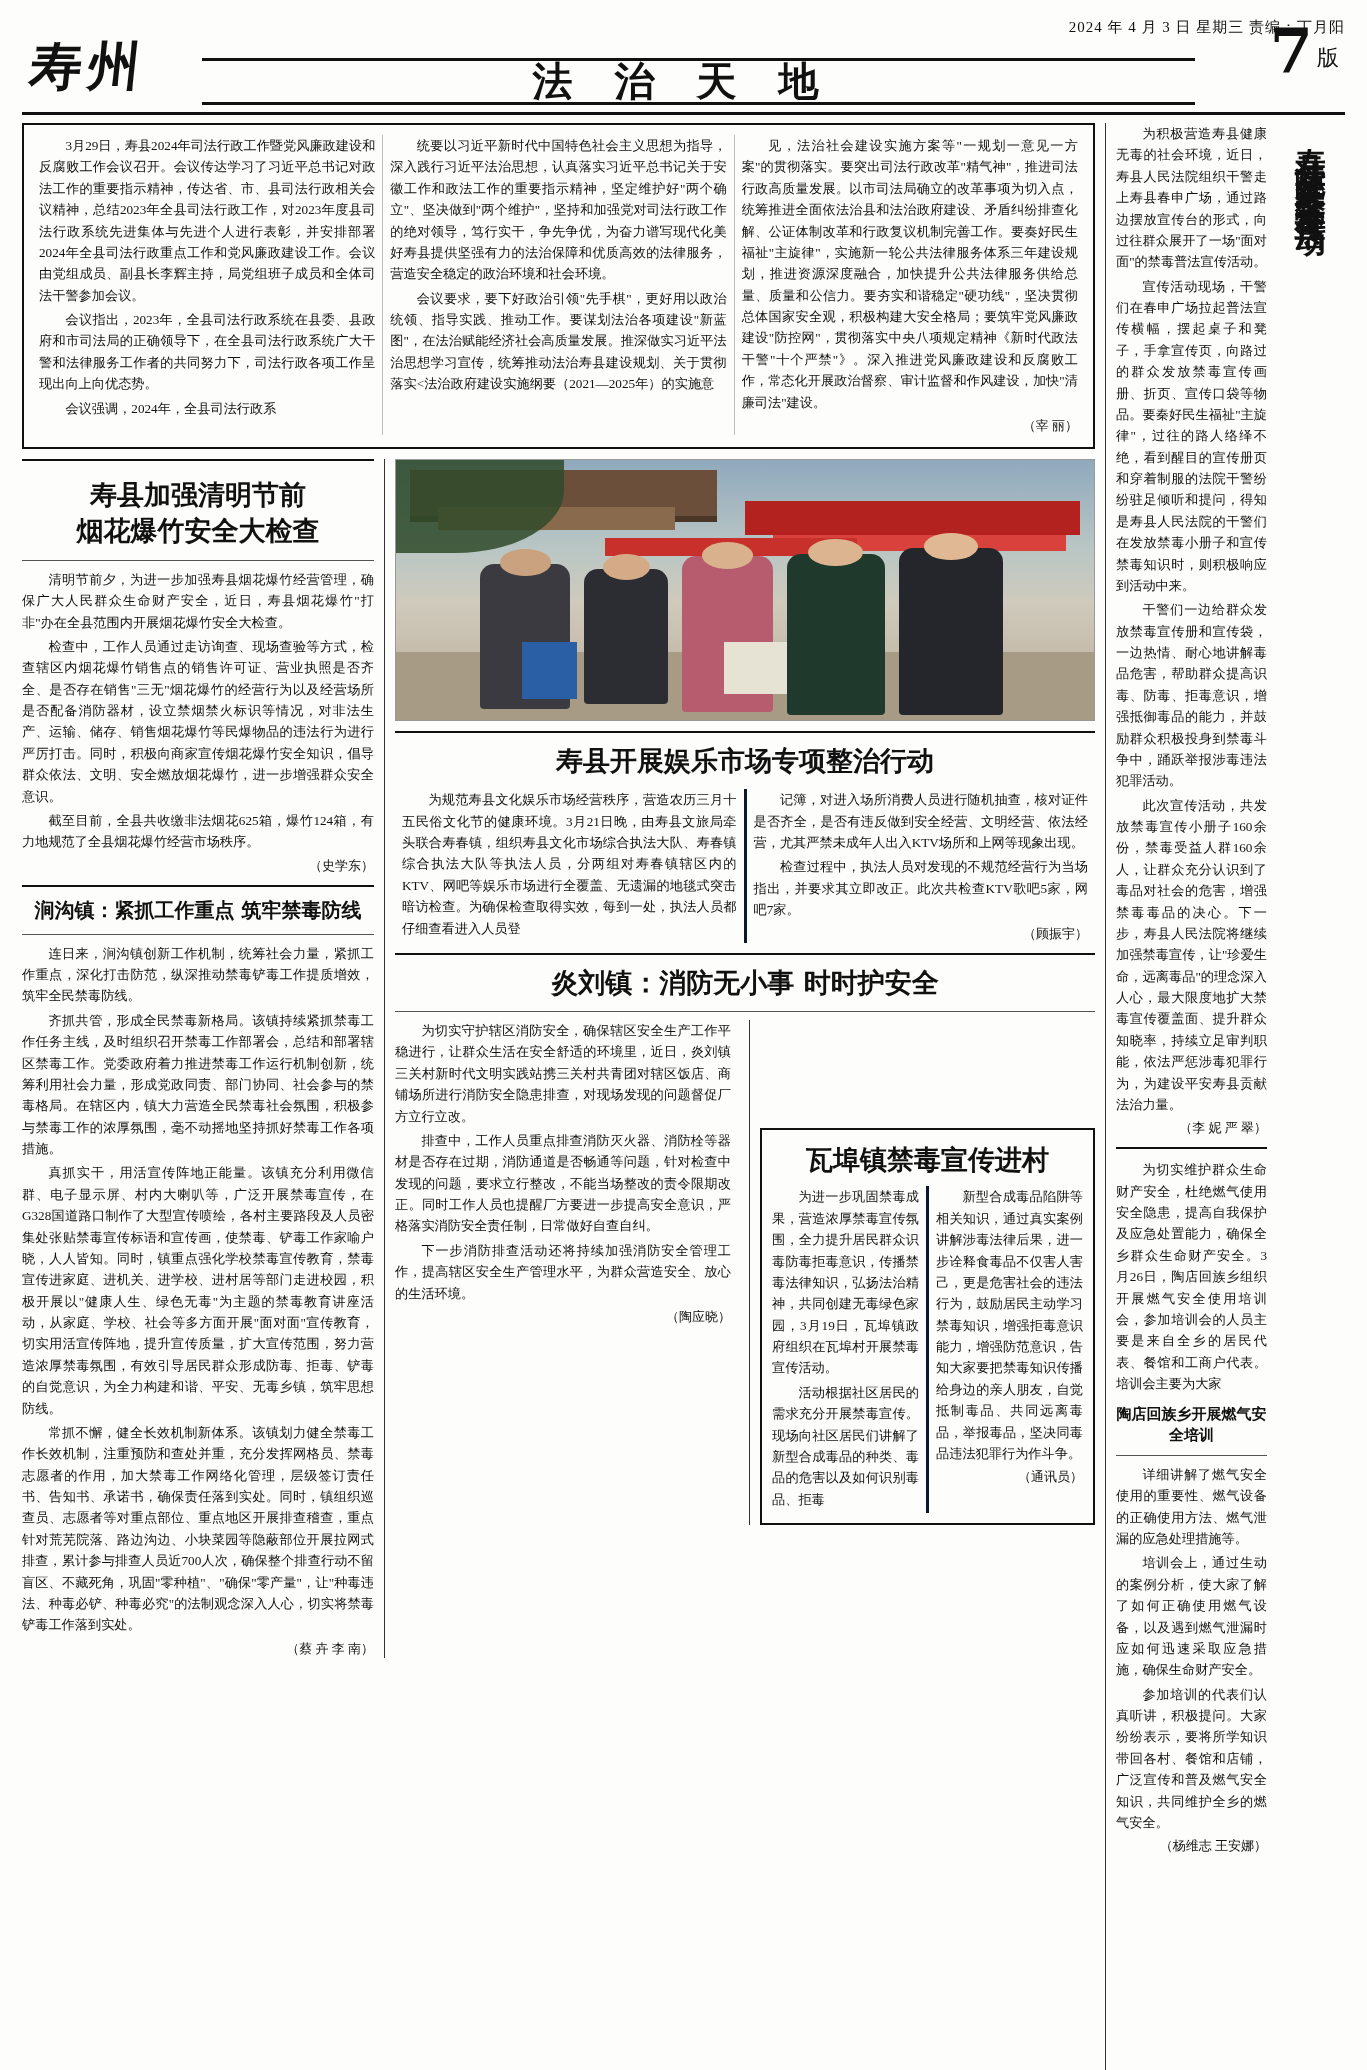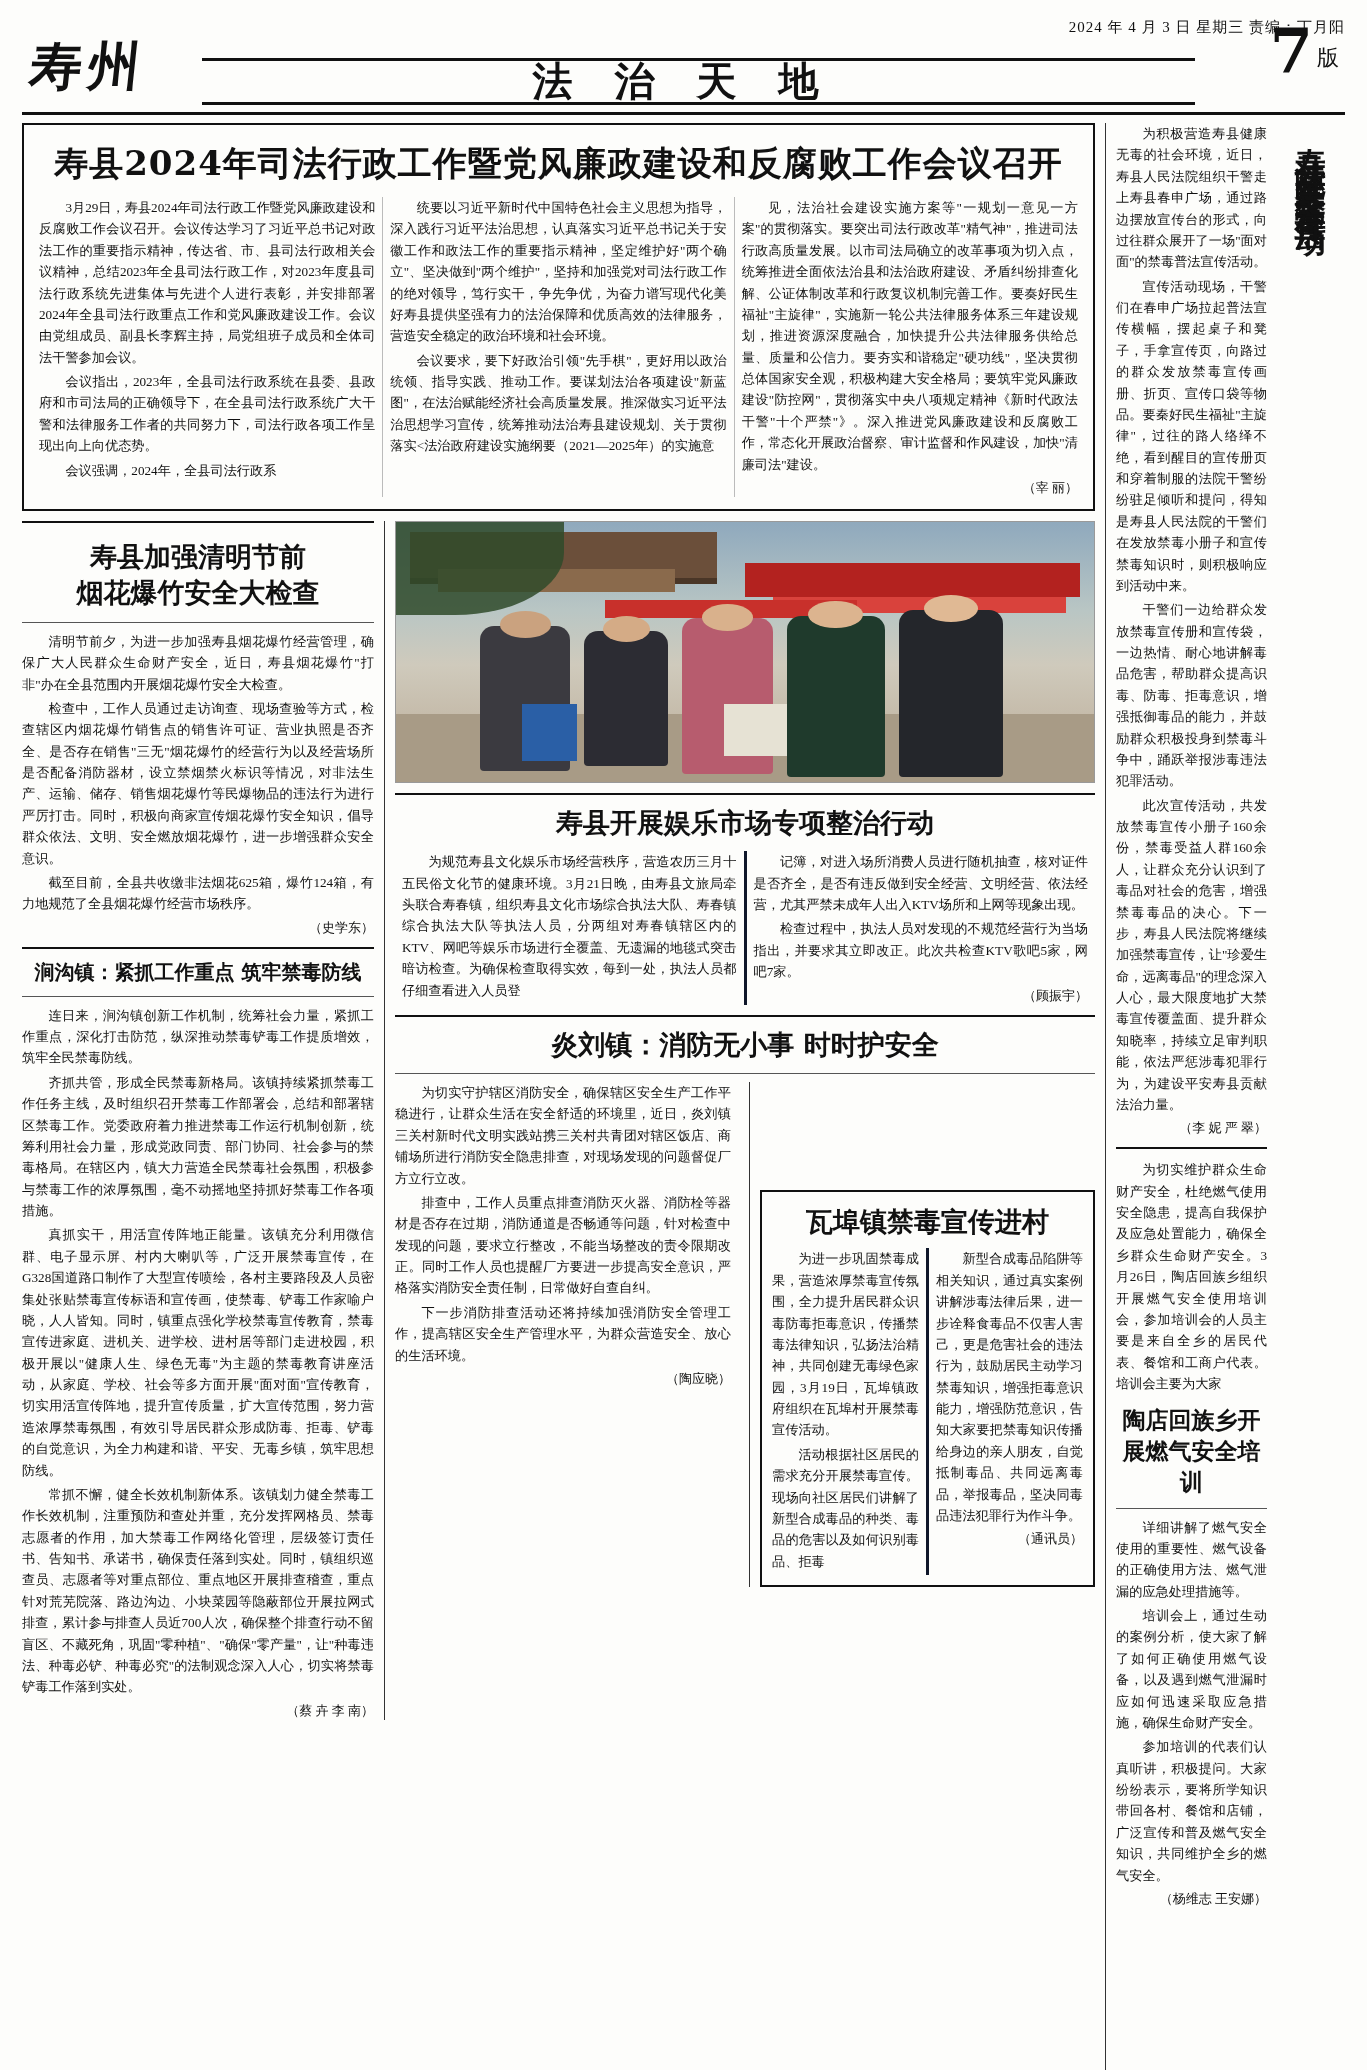--- a/index.html
+++ b/index.html
@@ -133,21 +133,20 @@
     </div>
   </div>
 
   <div class="hr-thick"></div>
 
   <div class="cols">
 
     <div style="width:1075px;">
 
       <div class="lead-box">
-        <div class="lead-title">寿县2024年司法行政工作暨党风廉政建设和反腐败工作会议召开</div>
         <div class="lead-body">
           <div class="c">
             <p class="t">3月29日，寿县2024年司法行政工作暨党风廉政建设和反腐败工作会议召开。会议传达学习了习近平总书记对政法工作的重要指示精神，传达省、市、县司法行政相关会议精神，总结2023年全县司法行政工作，对2023年度县司法行政系统先进集体与先进个人进行表彰，并安排部署2024年全县司法行政重点工作和党风廉政建设工作。会议由党组成员、副县长李辉主持，局党组班子成员和全体司法干警参加会议。</p>
             <p class="t">会议指出，2023年，全县司法行政系统在县委、县政府和市司法局的正确领导下，在全县司法行政系统广大干警和法律服务工作者的共同努力下，司法行政各项工作呈现出向上向优态势。</p>
             <p class="t">会议强调，2024年，全县司法行政系</p>
           </div>
           <div class="c">
             <p class="t">统要以习近平新时代中国特色社会主义思想为指导，深入践行习近平法治思想，认真落实习近平总书记关于安徽工作和政法工作的重要指示精神，坚定维护好"两个确立"、坚决做到"两个维护"，坚持和加强党对司法行政工作的绝对领导，笃行实干，争先争优，为奋力谱写现代化美好寿县提供坚强有力的法治保障和优质高效的法律服务，营造安全稳定的政治环境和社会环境。</p>
             <p class="t">会议要求，要下好政治引领"先手棋"，更好用以政治统领、指导实践、推动工作。要谋划法治各项建设"新蓝图"，在法治赋能经济社会高质量发展。推深做实习近平法治思想学习宣传，统筹推动法治寿县建设规划、关于贯彻落实&lt;法治政府建设实施纲要（2021—2025年）的实施意</p>
           </div>
@@ -266,21 +265,21 @@
       <div style="flex:1; padding-right:8px;">
         <p class="t">为积极营造寿县健康无毒的社会环境，近日，寿县人民法院组织干警走上寿县春申广场，通过路边摆放宣传台的形式，向过往群众展开了一场"面对面"的禁毒普法宣传活动。</p>
         <p class="t">宣传活动现场，干警们在春申广场拉起普法宣传横幅，摆起桌子和凳子，手拿宣传页，向路过的群众发放禁毒宣传画册、折页、宣传口袋等物品。要秦好民生福祉"主旋律"，过往的路人络绎不绝，看到醒目的宣传册页和穿着制服的法院干警纷纷驻足倾听和提问，得知是寿县人民法院的干警们在发放禁毒小册子和宣传禁毒知识时，则积极响应到活动中来。</p>
         <p class="t">干警们一边给群众发放禁毒宣传册和宣传袋，一边热情、耐心地讲解毒品危害，帮助群众提高识毒、防毒、拒毒意识，增强抵御毒品的能力，并鼓励群众积极投身到禁毒斗争中，踊跃举报涉毒违法犯罪活动。</p>
         <p class="t">此次宣传活动，共发放禁毒宣传小册子160余份，禁毒受益人群160余人，让群众充分认识到了毒品对社会的危害，增强禁毒毒品的决心。下一步，寿县人民法院将继续加强禁毒宣传，让"珍爱生命，远离毒品"的理念深入人心，最大限度地扩大禁毒宣传覆盖面、提升群众知晓率，持续立足审判职能，依法严惩涉毒犯罪行为，为建设平安寿县贡献法治力量。</p>
         <div class="sig">（李 妮 严 翠）</div>
 
         <div class="rule-d"></div>
 
         <p class="t">为切实维护群众生命财产安全，杜绝燃气使用安全隐患，提高自我保护及应急处置能力，确保全乡群众生命财产安全。3月26日，陶店回族乡组织开展燃气安全使用培训会，参加培训会的人员主要是来自全乡的居民代表、餐馆和工商户代表。培训会主要为大家</p>
-        <div class="h-sec sm" style="font-size:23px;">陶店回族乡开展燃气安全培训</div>
+        <div class="h-sec sm" style="font-size:15px;">陶店回族乡开展燃气安全培训</div>
         <div class="rule-s"></div>
         <p class="t">详细讲解了燃气安全使用的重要性、燃气设备的正确使用方法、燃气泄漏的应急处理措施等。</p>
         <p class="t">培训会上，通过生动的案例分析，使大家了解了如何正确使用燃气设备，以及遇到燃气泄漏时应如何迅速采取应急措施，确保生命财产安全。</p>
         <p class="t">参加培训的代表们认真听讲，积极提问。大家纷纷表示，要将所学知识带回各村、餐馆和店铺，广泛宣传和普及燃气安全知识，共同维护全乡的燃气安全。</p>
         <div class="sig">（杨维志 王安娜）</div>
       </div>
       <div style="width:70px; display:flex; justify-content:center;">
         <div class="vtitle">寿县法院开展春季禁毒宣传活动</div>
       </div>
     </div>

